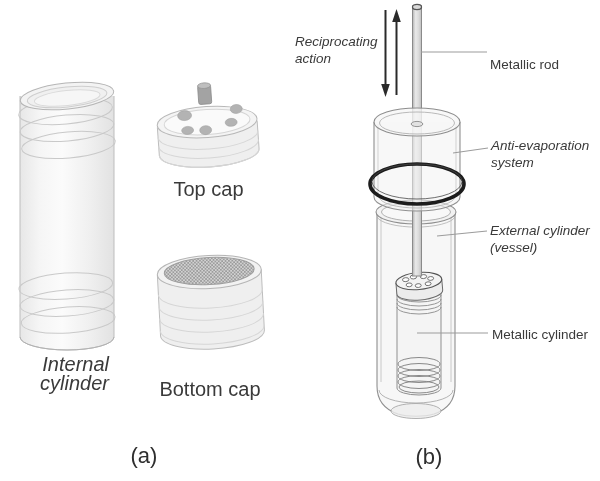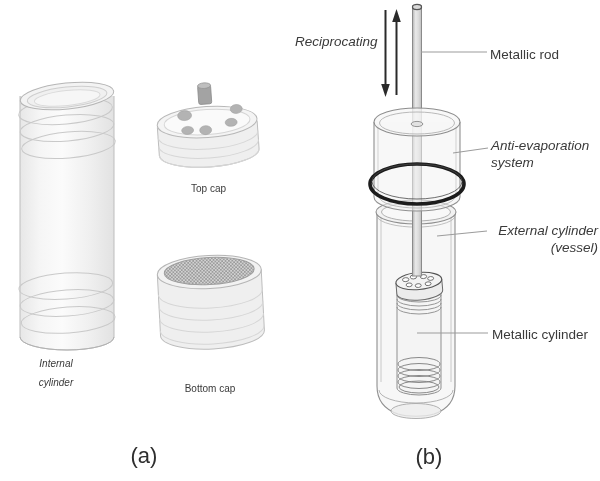--- a/index.html
+++ b/index.html
@@ -3,23 +3,23 @@
 <meta charset="utf-8">
 <style>
   html,body{margin:0;padding:0;background:#fff;}
   #canvas{
     position:relative;width:600px;height:481px;background:#ffffff;overflow:hidden;
     font-family:"Liberation Sans","DejaVu Sans",sans-serif;color:#3a3a3a;
   }
   #art{position:absolute;left:0;top:0;}
   .lbl{position:absolute;font-size:13.5px;line-height:17px;color:#3a3a3a;white-space:nowrap;}
   .lbl span{display:block;font-style:italic;}
-  .lblA{font-size:10px;line-height:18.5px;text-align:center;}
+  .lblA{font-size:20px;line-height:18.5px;text-align:center;}
   .caption{position:absolute;font-size:22px;color:#2e2e2e;text-align:center;width:60px;}
-  .ctr{text-align:right;white-space:normal;}
+  .ctr{text-align:left;white-space:normal;}
 </style>
 </head>
 <body>
 
 <div id="canvas">
 
   <svg id="art" width="600" height="481" viewBox="0 0 600 481">
     <defs>
       <linearGradient id="tubeGrad" x1="0" y1="0" x2="1" y2="0">
         <stop offset="0" stop-color="#e7e7e7"></stop>
@@ -165,36 +165,37 @@
     </g>
 
     <g stroke="#9c9c9c" stroke-width="1.1" fill="none">
       <line x1="421" y1="52" x2="487" y2="52"></line>
       <line x1="453" y1="153" x2="488" y2="148"></line>
       <line x1="437" y1="236" x2="487" y2="231"></line>
       <line x1="417" y1="333" x2="488" y2="333"></line>
     </g>
   </svg>
 
-  <div class="lbl lblA" style="left:13px;top:355px;width:86px;">
+  <div class="lbl lblA" style="left:23px;top:355px;width:86px;text-align:right;">
     <span>Internal</span>
     <span>cylinder</span>
   </div>
 
   <div class="lbl lblA" style="left:166px;top:180px;width:85px;">Top cap</div>
 
   <div class="lbl lblA" style="left:158px;top:362px;width:104px;margin-top:18px;">Bottom cap</div>
 
   <div class="caption" style="left:114px;top:443px;">(a)</div>
 
   <div class="lbl" style="left:295px;top:33px;">
     <span>Reciprocating</span>
-  </div>
-
-  <div class="lbl" style="left:490px;top:46px;">Metallic rod</div>
+    <span>action</span>
+  </div>
+
+  <div class="lbl" style="left:490px;top:56px;">Metallic rod</div>
 
   <div class="lbl" style="left:491px;top:137px;">
     <span>Anti-evaporation</span>
     <span>system</span>
   </div>
 
   <div class="lbl ctr" style="left:490px;top:222px;width:108px;">
     <span>External cylinder</span>
     <span>(vessel)</span>
   </div>

